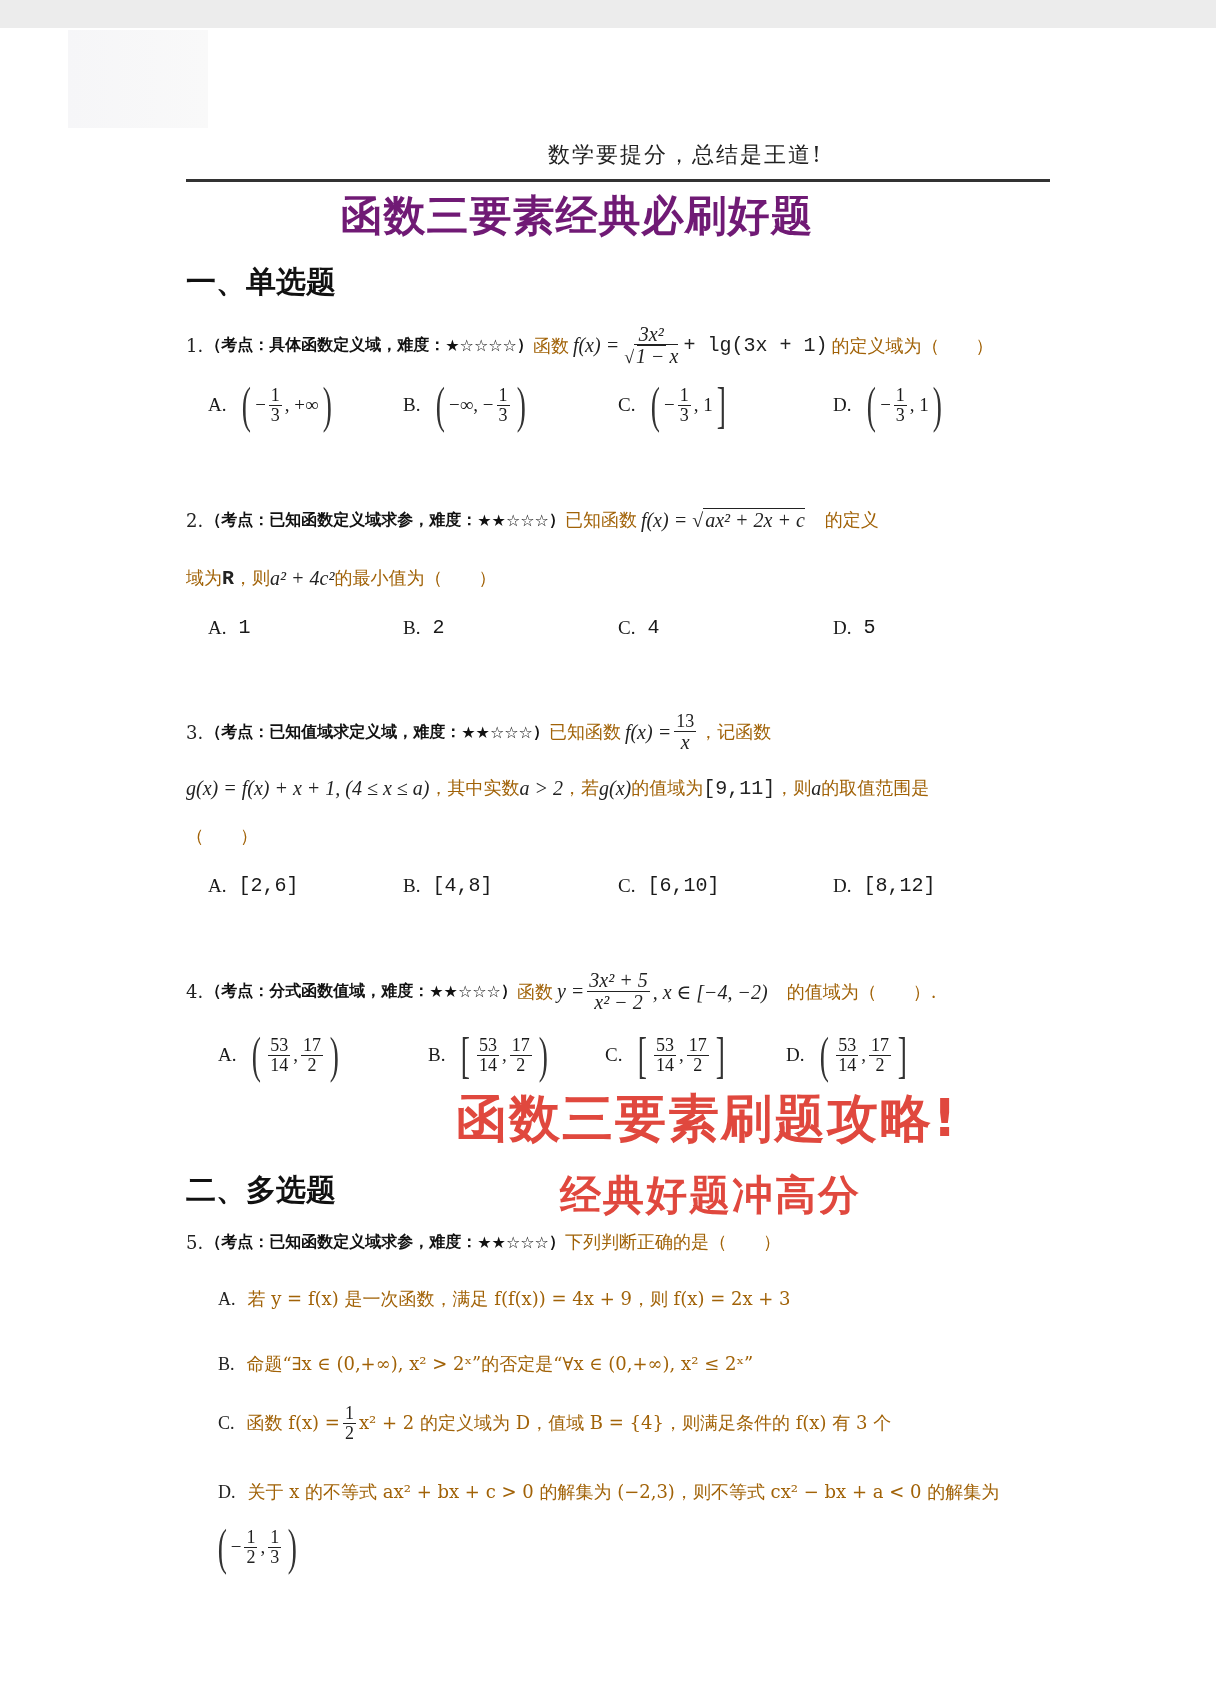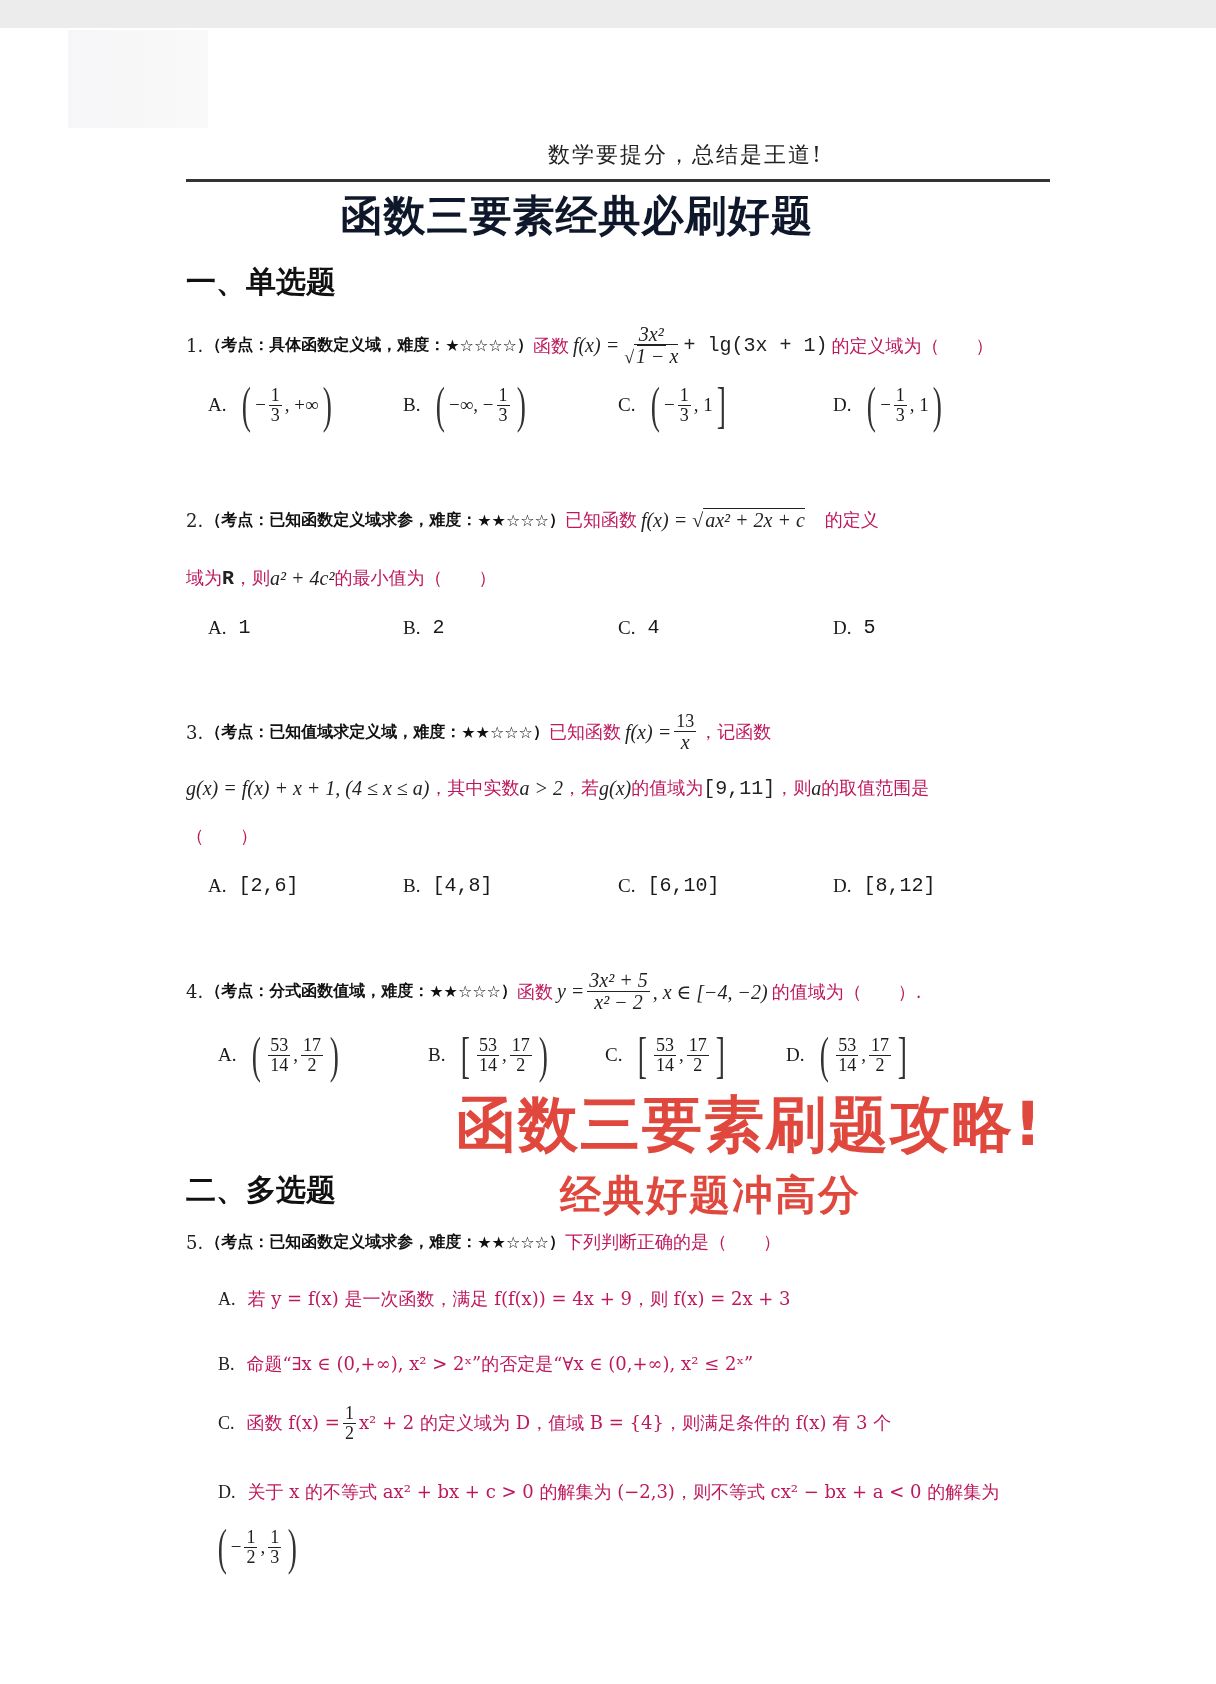--- a/index.html
+++ b/index.html
@@ -7,48 +7,48 @@
   body { position: relative; font-family: "DejaVu Serif", "Liberation Serif", serif; color: #1a1a1a; }
 
   .topbar { position: absolute; left: 0; top: 0; width: 1216px; height: 28px; background: #ececec; }
   .smudge { position: absolute; left: 68px; top: 30px; width: 140px; height: 98px;
             background: linear-gradient(90deg, #f6f6f8, #f9f9f9); }
 
   .header-slogan { position: absolute; top: 140px; left: 548px; font-size: 22px; letter-spacing: 2px; color: #222; }
   .header-rule { position: absolute; top: 179px; left: 186px; width: 864px; height: 3px; background: #333; }
 
   .doc-title { position: absolute; top: 188px; left: 0; width: 1140px; text-align: center; padding-left: 14px;
-               font-family: "DejaVu Sans", "Liberation Sans", sans-serif; font-weight: bold; font-size: 42px; color: #0f172a; letter-spacing: 1px; }
+               font-family: "DejaVu Sans", "Liberation Sans", sans-serif; font-weight: bold; font-size: 42px; color: #701a75; letter-spacing: 1px; }
 
   .section-heading { position: absolute; left: 186px; font-family: "DejaVu Sans", "Liberation Sans", sans-serif;
                      font-weight: bold; font-size: 30px; color: #111; }
 
   .q-line { position: absolute; left: 186px; font-size: 18px; white-space: nowrap; display: flex; align-items: center; color: #222; }
   .q-num { margin-right: 2px; }
   .q-tag { font-family: "DejaVu Sans", "Liberation Sans", sans-serif; font-weight: bold; color: #111; font-size: 16px; }
   .stars { font-size: 16px; letter-spacing: 0; }
   .math { font-family: "Liberation Serif", "DejaVu Serif", serif; font-style: italic; font-size: 20px; }
   .m-up { font-family: Liberation Mono, monospace; font-style: normal; font-size: 20px; }
-  .txt { color: #be185d; }
+  .txt { color: #a16207; }
 
   .frac { display: inline-flex; flex-direction: column; align-items: center; vertical-align: middle; margin: 0 3px;
           font-family: "Liberation Serif", serif; font-size: 18px; line-height: 1.05; }
   .frac .num { padding: 0 2px; border-bottom: 1.5px solid #222; }
   .frac .den { padding: 0 2px; }
   .sqrt { border-top: 1.5px solid #222; padding-left: 2px; }
 
   .opts { position: absolute; left: 208px; width: 820px; height: 60px; }
   .opt { position: absolute; top: 0; display: flex; align-items: center; font-size: 19px; white-space: nowrap; }
   .opt-label { font-family: "Liberation Serif", serif; margin-right: 12px; }
   .paren { font-family: "Liberation Serif", serif; font-size: 50px; font-weight: 200; line-height: 1; transform: scaleX(0.55); display: inline-block; color: #333; }
   .interval { display: inline-flex; align-items: center; font-family: "Liberation Serif", serif; font-size: 19px; }
 
   .overlay { position: absolute; font-family: "DejaVu Sans", "Liberation Sans", sans-serif; font-weight: bold;
              color: #e0483e; letter-spacing: 2px; white-space: nowrap; }
-  .ov1 { top: 1085px; left: 456px; font-size: 60px; }
+  .ov1 { top: 1085px; left: 456px; font-size: 51px; }
   .ov2 { top: 1168px; left: 560px; font-size: 41px; }
 
   .sub-opt { position: absolute; left: 218px; font-size: 18px; white-space: nowrap; display: flex; align-items: center; color: #222; }
 </style>
 </head>
 <body>
 
 <div class="topbar"></div>
 <div class="smudge"></div>
 
@@ -214,21 +214,21 @@
   <span class="q-tag">（考点：分式函数值域，难度：</span>
   <span class="q-tag stars">★★☆☆☆</span>
   <span class="q-tag">）</span>
   <span class="txt">函数</span>
   <span class="math" style="margin-left:4px">y =</span>
   <span class="frac">
       <span class="num math">3x² + 5</span>
       <span class="den math">x² − 2</span>
     </span>
   <span class="math">, x ∈ [−4, −2)</span>
-  <span class="txt" style="margin-left:4px">的值域为（　　）.</span>
+  <span class="txt" style="margin-left:19px">的值域为（　　）.</span>
 </div>
 <div class="opts" style="top:1030px">
   <div class="opt" style="left:10px">
     <span class="opt-label">A.</span>
     <span class="interval"><span class="paren">(</span><span class="frac">
           <span class="num">53</span>
           <span class="den">14</span>
         </span>,<span class="frac">
           <span class="num">17</span>
           <span class="den">2</span>

